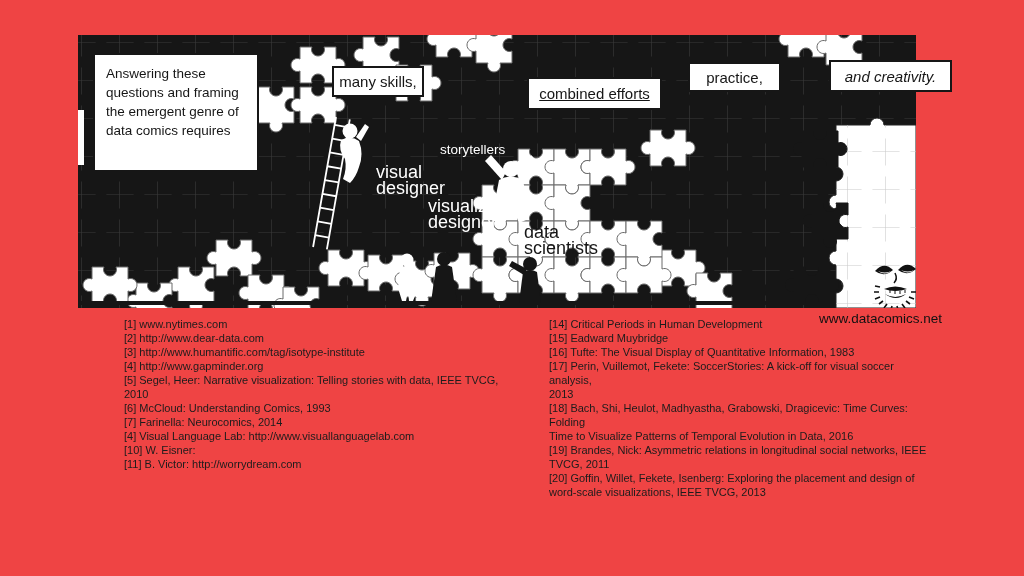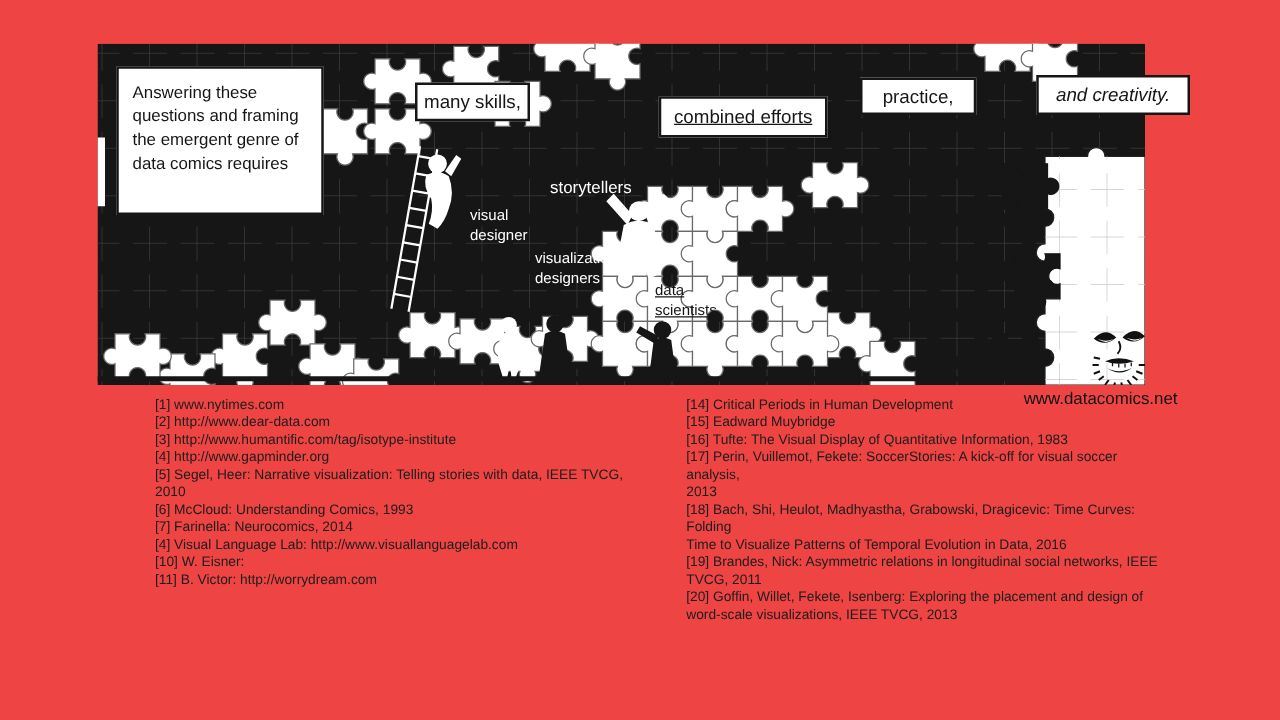--- a/index.html
+++ b/index.html
@@ -9,25 +9,25 @@
   .artwork svg{display:block;width:100%;height:100%;}
   .speech{position:absolute;left:93px;top:53px;width:166px;height:119px;box-sizing:border-box;
           background:#fff;border:2px solid #161616;padding:9px 6px 6px 11px;
           font-size:13.5px;line-height:19px;white-space:pre-line;}
   .phrase{position:absolute;box-sizing:border-box;background:#fff;border:2px solid #161616;
           display:flex;align-items:center;justify-content:center;font-size:15px;color:#161616;margin-left:40px;}
   .ph-many{left:292px;top:66px;width:92px;height:31px;}
   .ph-comb{left:487px;top:77px;width:135px;height:33px;text-decoration:underline;}
   .ph-prac{left:648px;top:62px;width:93px;height:30px;}
   .ph-crea{left:789px;top:60px;width:123px;height:32px;font-style:italic;}
-  .rolelabel{position:absolute;color:#fff;font-size:12px;line-height:16px;white-space:pre-line;}
+  .rolelabel{position:absolute;color:#fff;font-size:18px;line-height:16px;white-space:pre-line;}
   .rl-story{left:440px;top:142px;font-size:13.5px;text-align:right;}
   .rl-visual{left:376px;top:164px;}
   .rl-vizdes{left:428px;top:198px;}
-  .rl-datasci{left:524px;top:224px;color:#161616;text-decoration:underline;}
+  .rl-datasci{left:524px;top:224px;color:#161616;}
   .website{position:absolute;left:796px;top:311px;width:146px;text-align:right;
            font-size:13.5px;color:#111;}
   .refs{position:absolute;top:317px;font-size:11px;line-height:14px;color:#1c1c1c;}
   .refs-left{left:88px;width:422px;}
   .refs-right{left:513px;width:424px;}
   .ref-item{white-space:pre-line;padding-left:36px;}
 </style>
 </head>
 <body>
 

